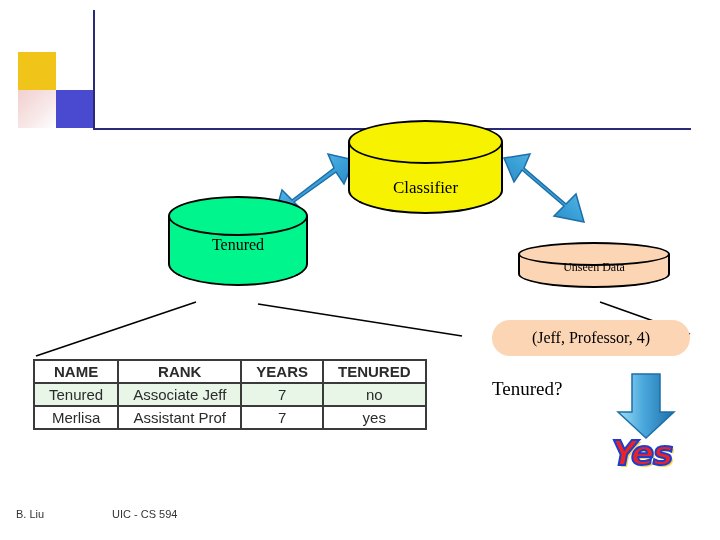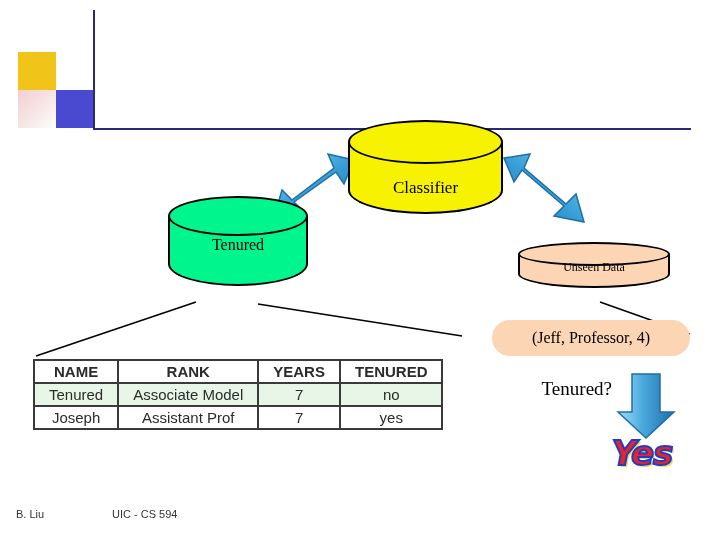--- a/index.html
+++ b/index.html
@@ -61,21 +61,21 @@
     position:absolute;left:492px;top:320px;width:198px;height:36px;
     background:#fcd5b4;border-radius:18px;
     font-family:"Liberation Serif", serif;font-size:16px;color:#000;
     display:flex;align-items:center;justify-content:center;
   }
 
   
   .tenured{
     position:absolute;left:492px;top:378px;width:120px;
     font-family:"Liberation Serif", serif;font-size:19px;color:#000;
-    text-align:right;
+    text-align:left;
   }
 
   
   .downarrow{position:absolute;left:612px;top:372px;}
 
   
   .yes{
     position:absolute;left:600px;top:432px;width:84px;height:42px;
     font-family:"DejaVu Sans", sans-serif;font-style:italic;font-weight:bold;
     font-size:34px;color:#ee2222;
@@ -185,26 +185,26 @@
         <tr>
           <th>NAME</th>
           <th>RANK</th>
           <th>YEARS</th>
           <th>TENURED</th>
         </tr>
       </thead>
       <tbody>
         <tr class="alt">
           <td>Tenured</td>
-          <td>Associate Model</td>
+          <td>Associate Jeff</td>
           <td class="c-years">7</td>
           <td class="c-ten">no</td>
         </tr>
         <tr>
-          <td>Joseph</td>
+          <td>Merlisa</td>
           <td>Assistant Prof</td>
           <td class="c-years">7</td>
           <td class="c-ten">yes</td>
         </tr>
       </tbody>
     </table>
   </div>
 
   <div class="footer">
     <span class="left">UIC - CS 594</span>

